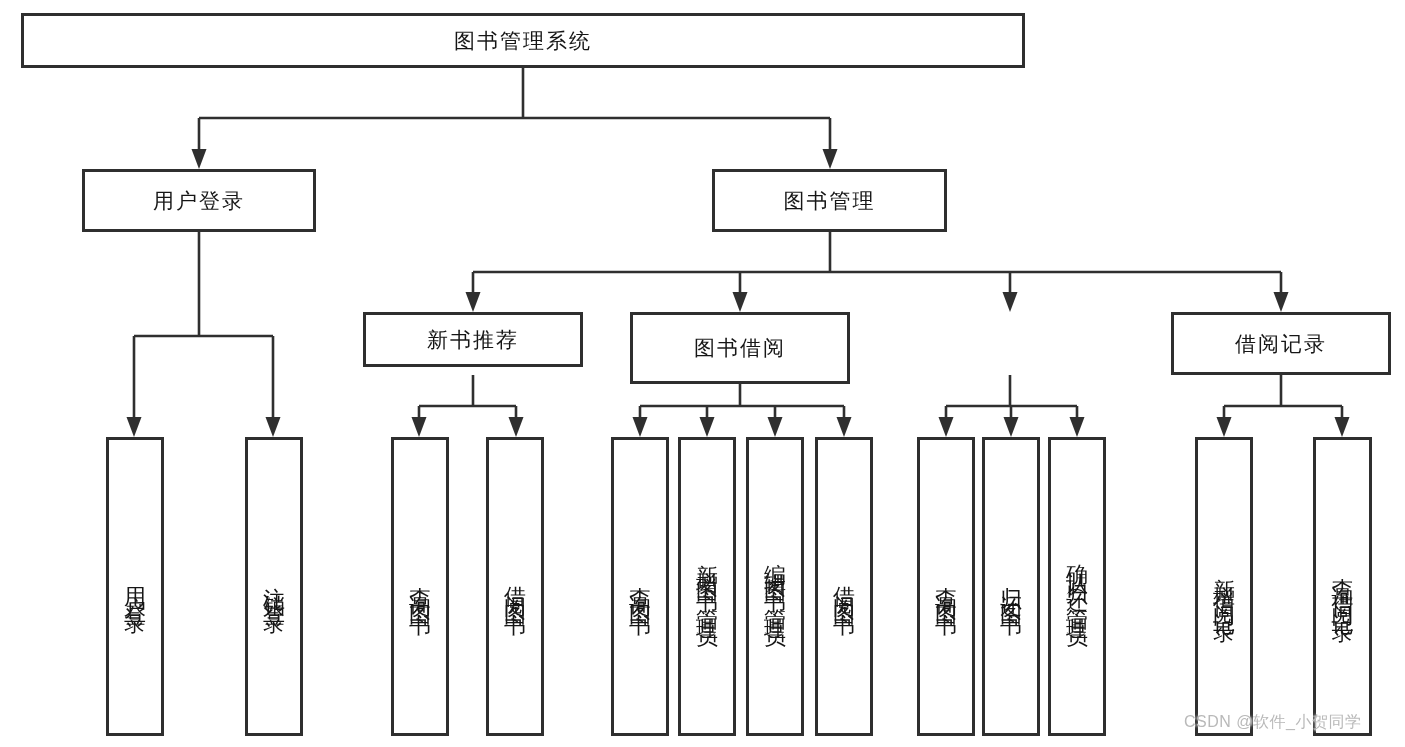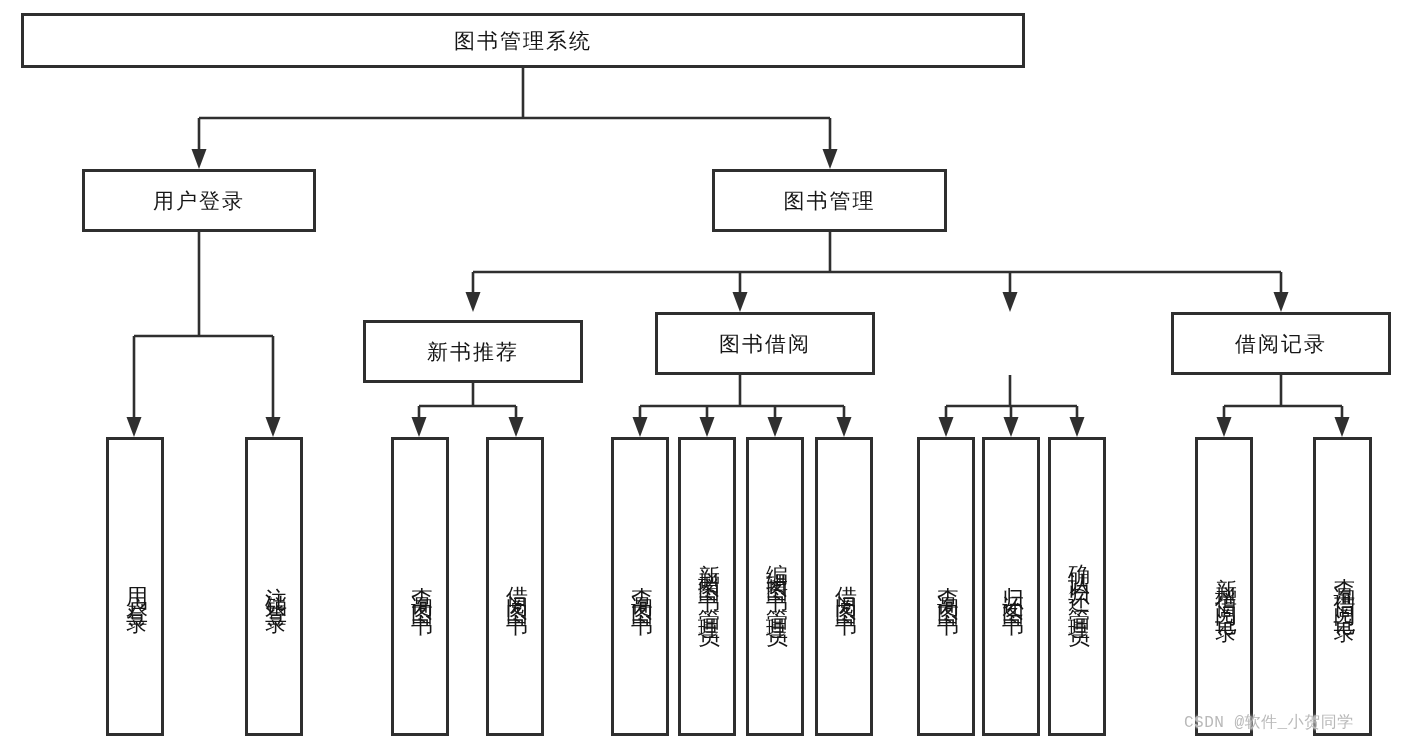--- a/index.html
+++ b/index.html
@@ -6,21 +6,21 @@
     margin: 0;
     padding: 0;
     background: #ffffff;
   }
   .stage {
     position: relative;
     width: 1405px;
     height: 747px;
     overflow: hidden;
     background: var(--background, #ffffff);
-    font-family: Liberation Mono, monospace;
+    font-family: Liberation Sans, sans-serif;
   }
   .wires {
     position: absolute;
     left: 0;
     top: 0;
   }
   .wires path {
     stroke: var(--line, #2f2f2f);
     stroke-width: 2.6;
     fill: none;
@@ -115,24 +115,24 @@
     <span class="hlabel">图书管理系统</span>
   </div>
 
   <div class="box" style="left:82px; top:169px; width:234px; height:63px;">
     <span class="hlabel">用户登录</span>
   </div>
   <div class="box" style="left:712px; top:169px; width:235px; height:63px;">
     <span class="hlabel">图书管理</span>
   </div>
 
-  <div class="box" style="left:363px; top:312px; width:220px; height:63px;margin-top:8px;">
+  <div class="box" style="left:363px; top:312px; width:220px; height:55px;">
     <span class="hlabel">新书推荐</span>
   </div>
-  <div class="box" style="left:655px; top:312px; width:220px; height:63px;">
+  <div class="box" style="left:630px; top:312px; width:220px; height:72px;">
     <span class="hlabel">图书借阅</span>
   </div>
   <div class="box" style="left:1171px; top:312px; width:220px; height:63px;">
     <span class="hlabel">借阅记录</span>
   </div>
 
   <div class="box" style="left:106px; top:437px; width:58px; height:299px;">
     <span class="vlabel">用户登录</span>
   </div>
   <div class="box" style="left:245px; top:437px; width:58px; height:299px;">

